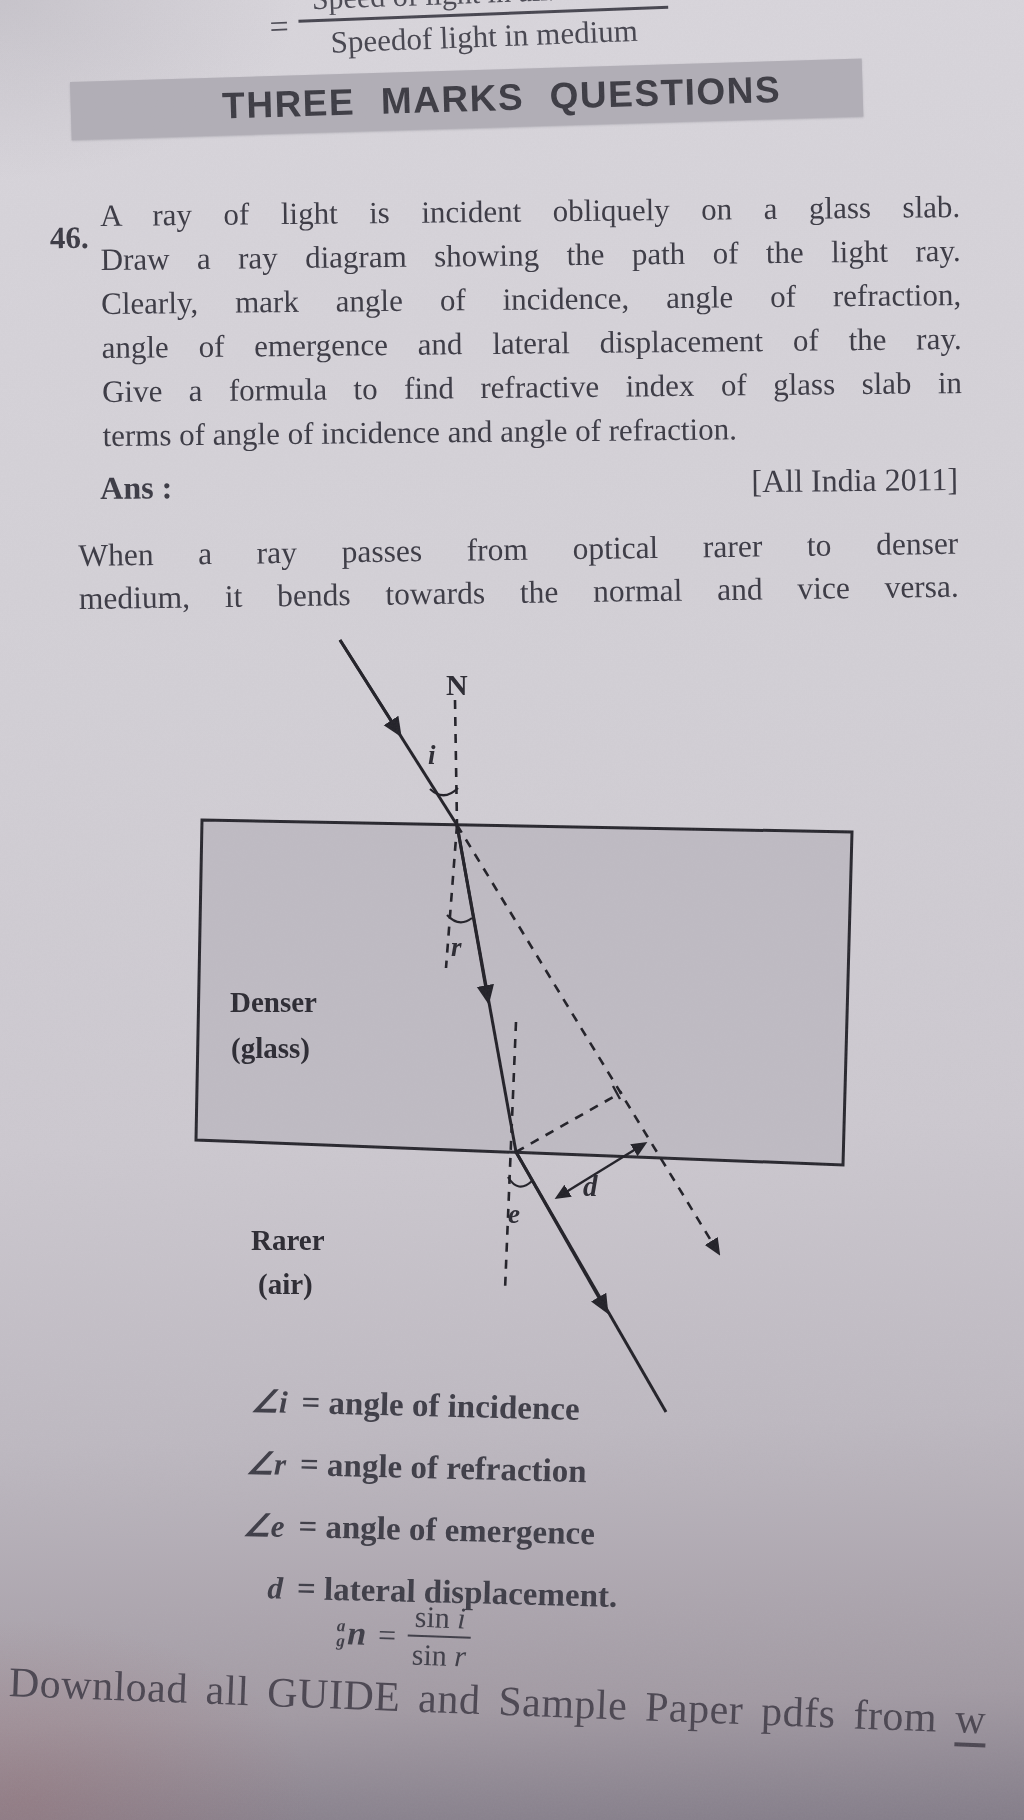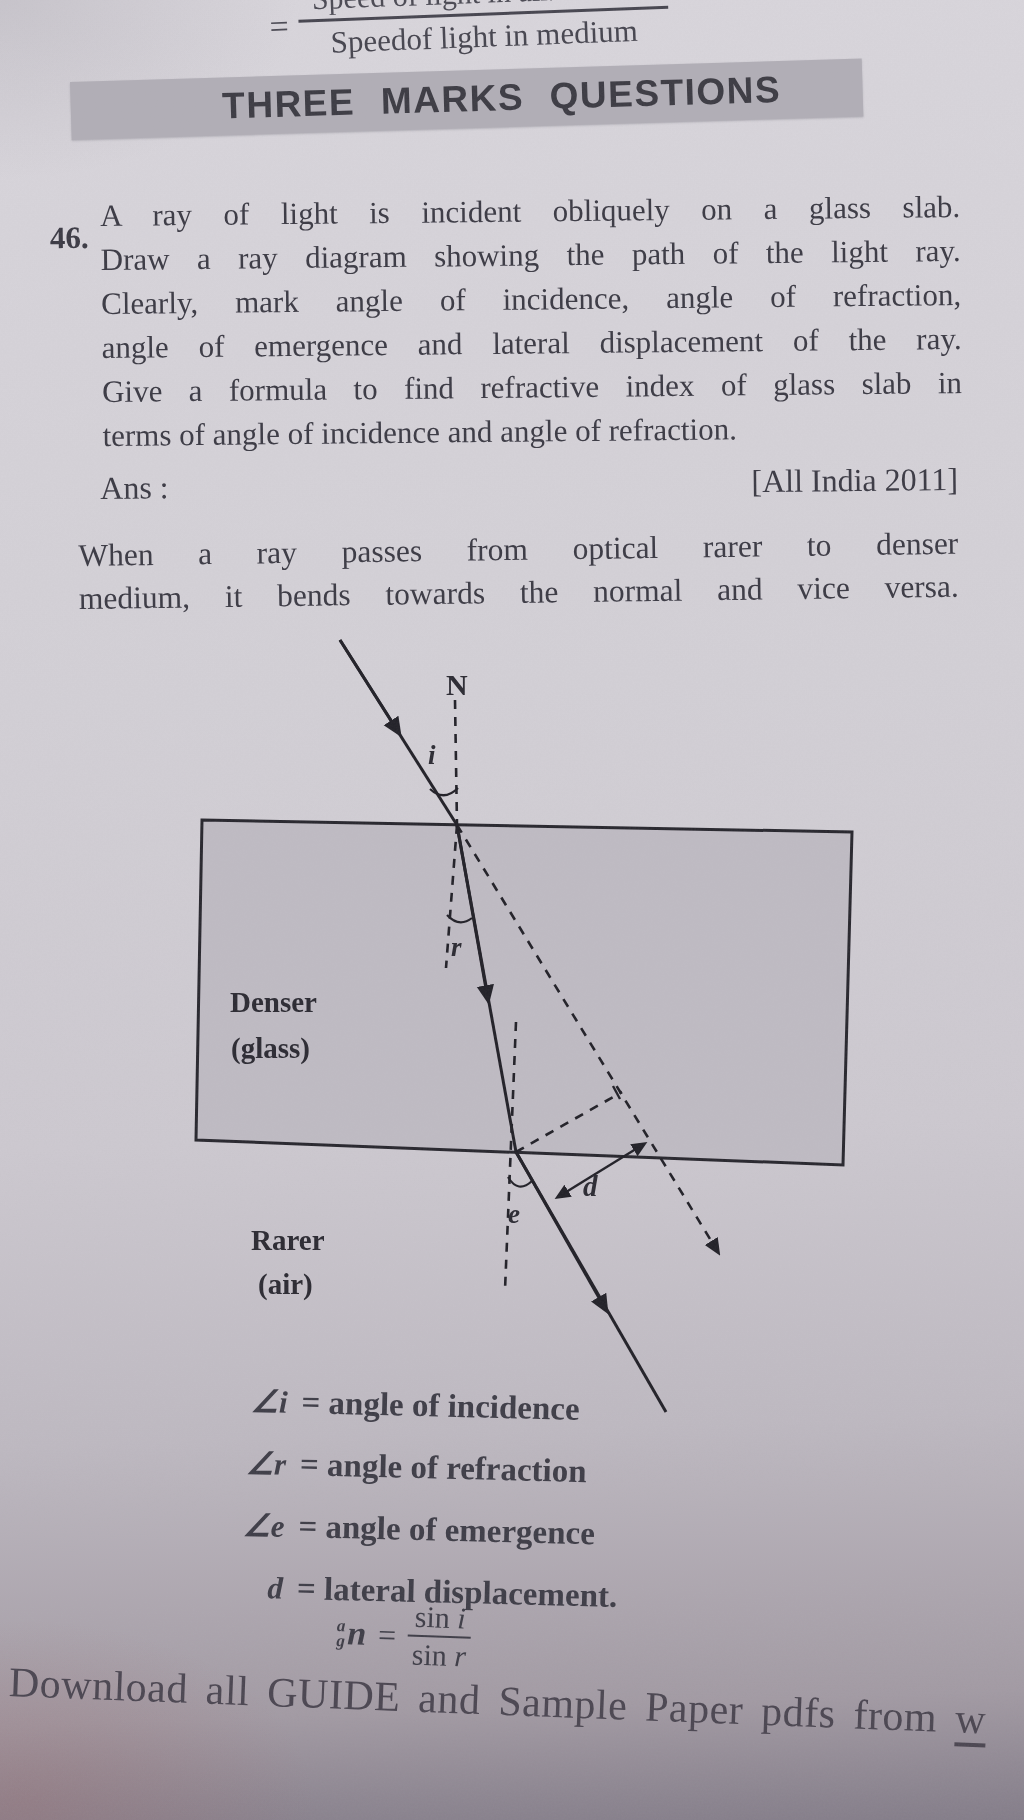--- a/index.html
+++ b/index.html
@@ -27,21 +27,21 @@
   .banner span{font-family:"Liberation Sans", sans-serif;font-weight:bold;font-size:37px;
           letter-spacing:1.5px;word-spacing:14px;color:#3b3a42;white-space:nowrap;}
 
   
   .qnum{left:50px;top:179px;font-size:31px;font-weight:bold;transform:rotate(-0.6deg);margin-top:41px;}
   .qblock{left:100px;top:194px;width:860px;transform:rotate(-0.6deg);transform-origin:left top;}
   .qline{font-size:31px;line-height:44px;text-align:justify;text-align-last:justify;white-space:normal;}
   .qline.qlast{text-align-last:auto;}
   .ansrow{left:100px;top:470px;width:858px;display:flex;justify-content:space-between;
           font-size:32px;transform:rotate(-0.6deg);transform-origin:left top;}
-  .anslabel{font-weight:normal;}
+  .anslabel{font-weight:bold;}
   .para{left:78px;top:534px;width:880px;transform:rotate(-0.8deg);transform-origin:left top;}
   .pline{font-size:31.5px;line-height:43px;text-align:justify;text-align-last:justify;}
 
   
   .defs{left:216px;top:1382px;transform:rotate(1.4deg);transform-origin:left top;}
   .defline{height:62px;font-size:33px;display:flex;align-items:baseline;color:#3d3c46;}
   .dsym{display:inline-block;width:72px;text-align:right;margin-right:14px;font-style:italic;font-weight:bold;font-size:31px;}
   .dtext{white-space:nowrap;}
 
   

